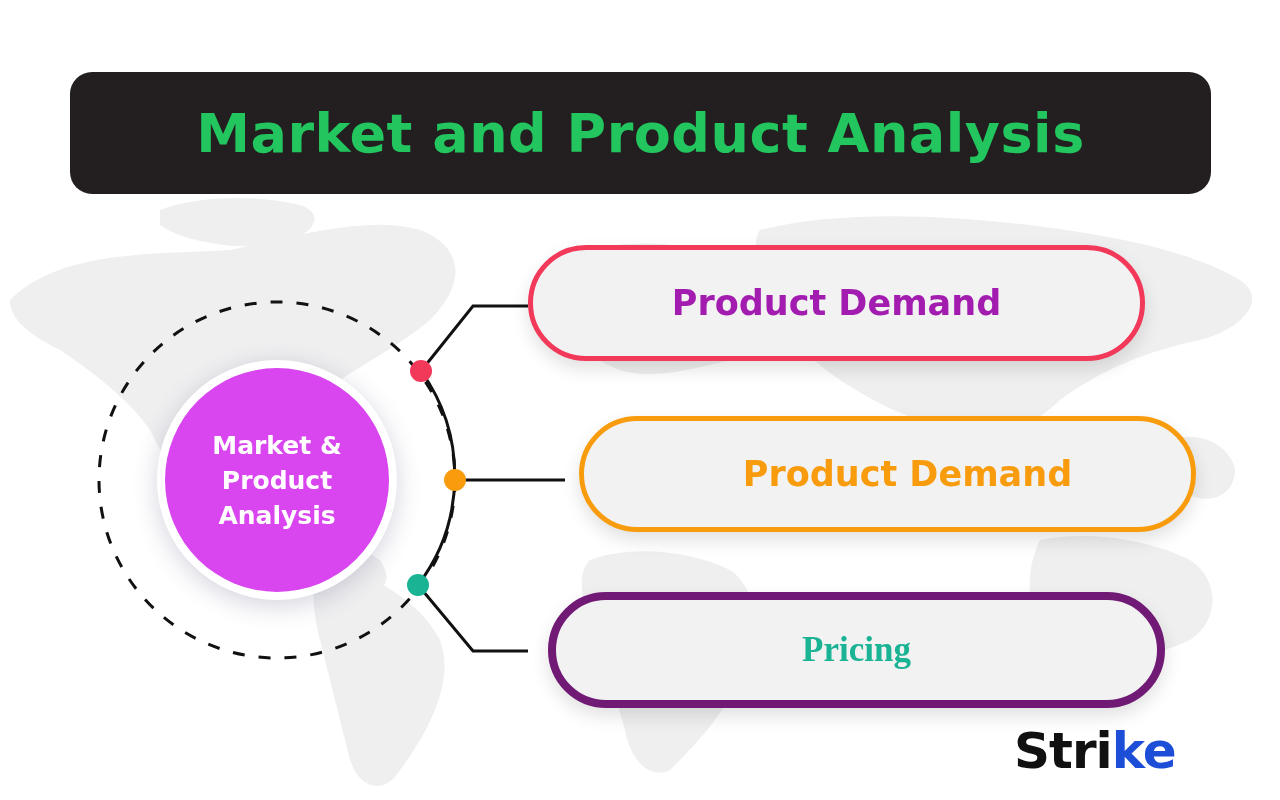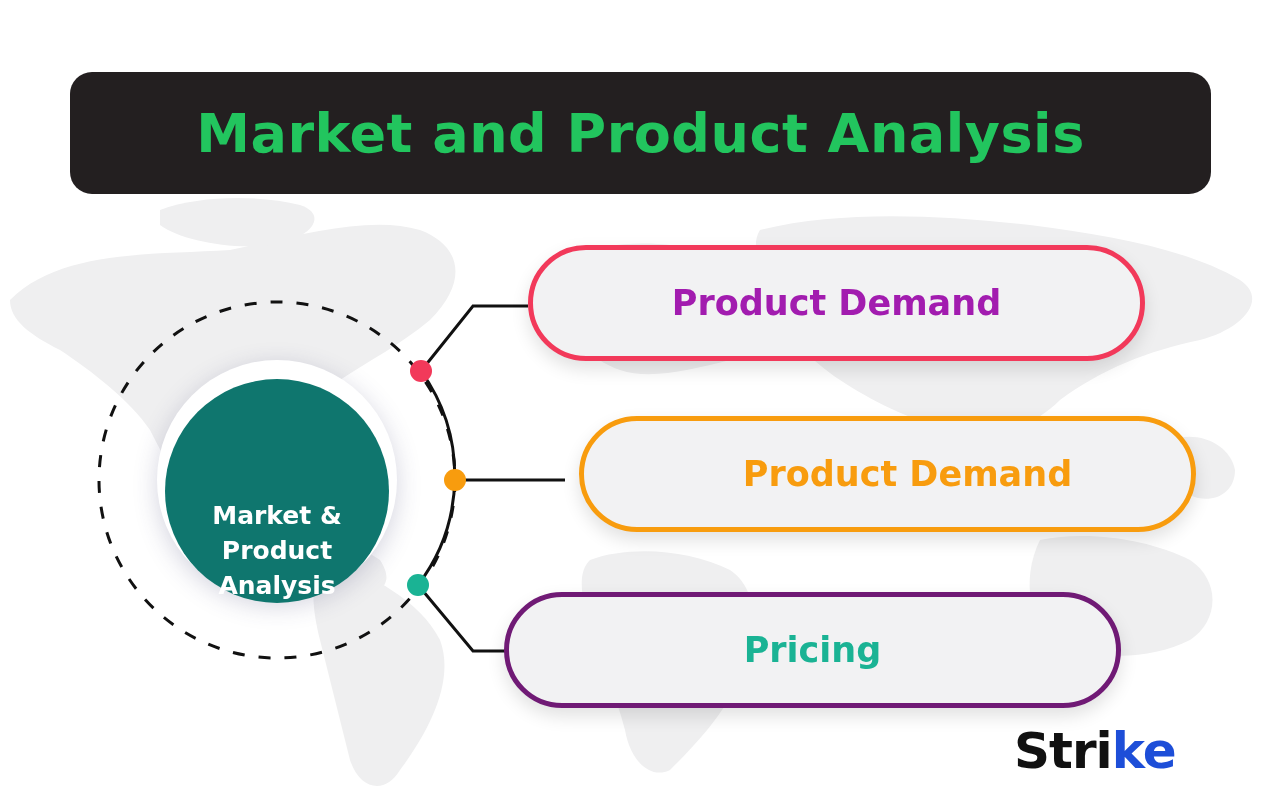--- a/index.html
+++ b/index.html
@@ -2,29 +2,29 @@
 <html><head>
 <meta charset="utf-8">
 <style>
   html, body { margin:0; padding:0; }
   body { width:1280px; height:800px; position:relative; overflow:hidden; background:#ffffff; font-family:"DejaVu Sans", sans-serif; }
   .map { position:absolute; left:0; top:0; width:1280px; height:800px; }
   .title-bar { position:absolute; left:70px; top:72px; width:1141px; height:122px; background:#231f20; border-radius:22px; display:flex; align-items:center; justify-content:center; }
   .title-bar span { color:#22c55e; font-weight:bold; font-size:54px; letter-spacing:0.5px; }
   .diagram { position:absolute; left:0; top:0; width:1280px; height:800px; }
   .center-circle { position:absolute; left:157px; top:360px; width:240px; height:240px; border-radius:50%; background:#ffffff; box-shadow:0 6px 24px rgba(60,60,110,0.22); }
-  .center-inner { position:absolute; left:8px; top:19px; width:224px; height:224px; border-radius:50%; background:#0f766e; display:flex; align-items:flex-end; justify-content:center; text-align:center; }
+  .center-inner { position:absolute; left:8px; top:8px; width:224px; height:224px; border-radius:50%; background:#d946ef; display:flex; align-items:center; justify-content:center; text-align:center; }
   .center-inner span { color:#ffffff; font-weight:bold; font-size:25px; line-height:35px; white-space:pre-line; }
   .pill { position:absolute; height:116px; border-radius:60px; background:#f2f2f3; box-shadow:0 8px 18px rgba(0,0,0,0.12); display:flex; align-items:center; justify-content:center; box-sizing:border-box; }
   .pill span { font-weight:bold; font-size:35px; }
   .pill-demand { left:528px; top:245px; width:617px; border:5px solid #f2395a; }
   .pill-demand span { color:#a21caf; }
   .pill-supply { left:579px; top:416px; width:617px; border:5px solid #f89c0e; }
   .pill-supply span { color:#f89c0e; padding-left:40px; }
-  .pill-pricing { left:504px; top:592px; width:617px; border:5px solid #701a75; }
+  .pill-pricing { left:548px; top:592px; width:617px; border:8px solid #701a75;font-family:Liberation Serif, serif; }
   .pill-pricing span { color:#1ab394; }
   .logo { position:absolute; left:1014px; top:722px; font-weight:bold; font-size:50px; color:#111111; letter-spacing:-1px; display:flex; align-items:baseline; }
   .logo .accent { color:#1d4ed8; }
 </style>
 </head>
 <body>
 
 <svg class="map" viewBox="0 0 1280 800" xmlns="http://www.w3.org/2000/svg">
   <g fill="#efeff0">
     <path d="M10 300 C60 250 150 255 230 250 C300 235 370 215 420 230 C460 245 470 280 430 320 C400 345 370 360 340 380 C300 410 280 450 300 480 C310 520 350 540 380 560 C400 590 370 600 340 590 C300 575 260 560 230 540 C200 520 170 470 150 430 C130 400 90 370 60 350 C30 335 10 320 10 300 Z"></path>

